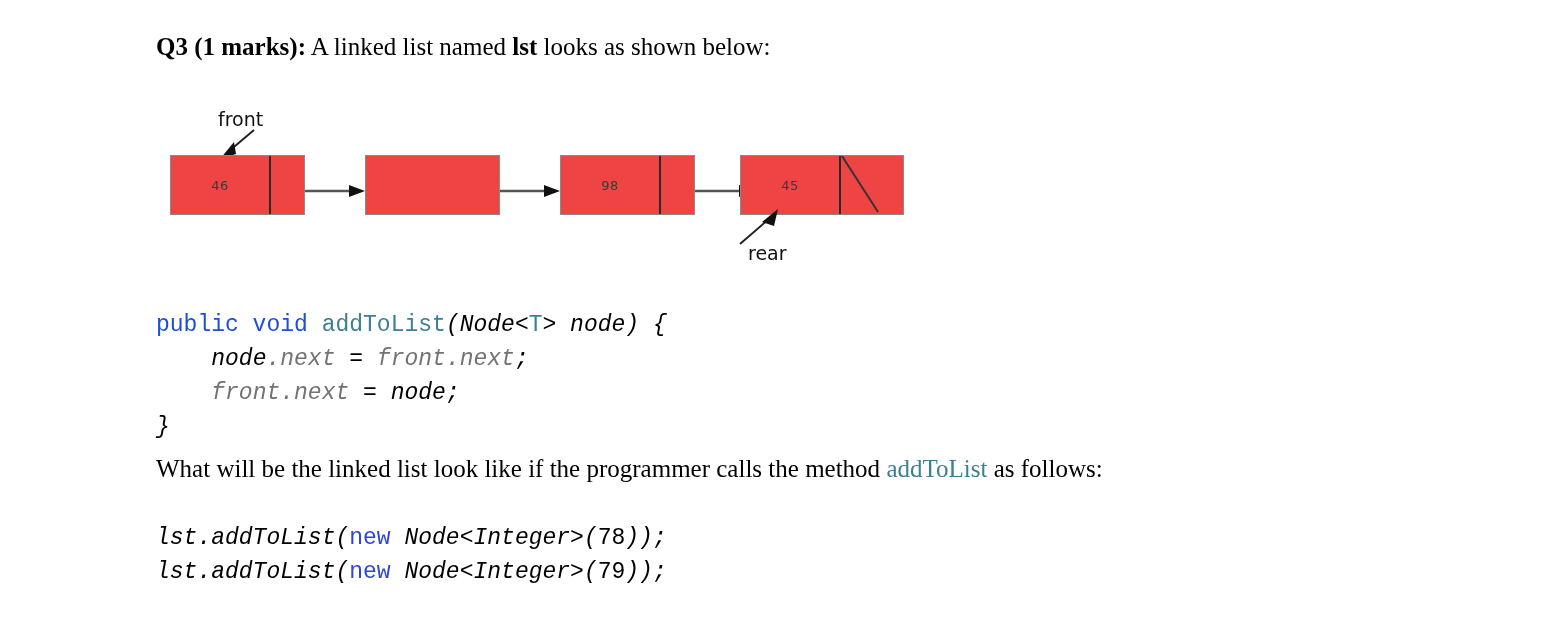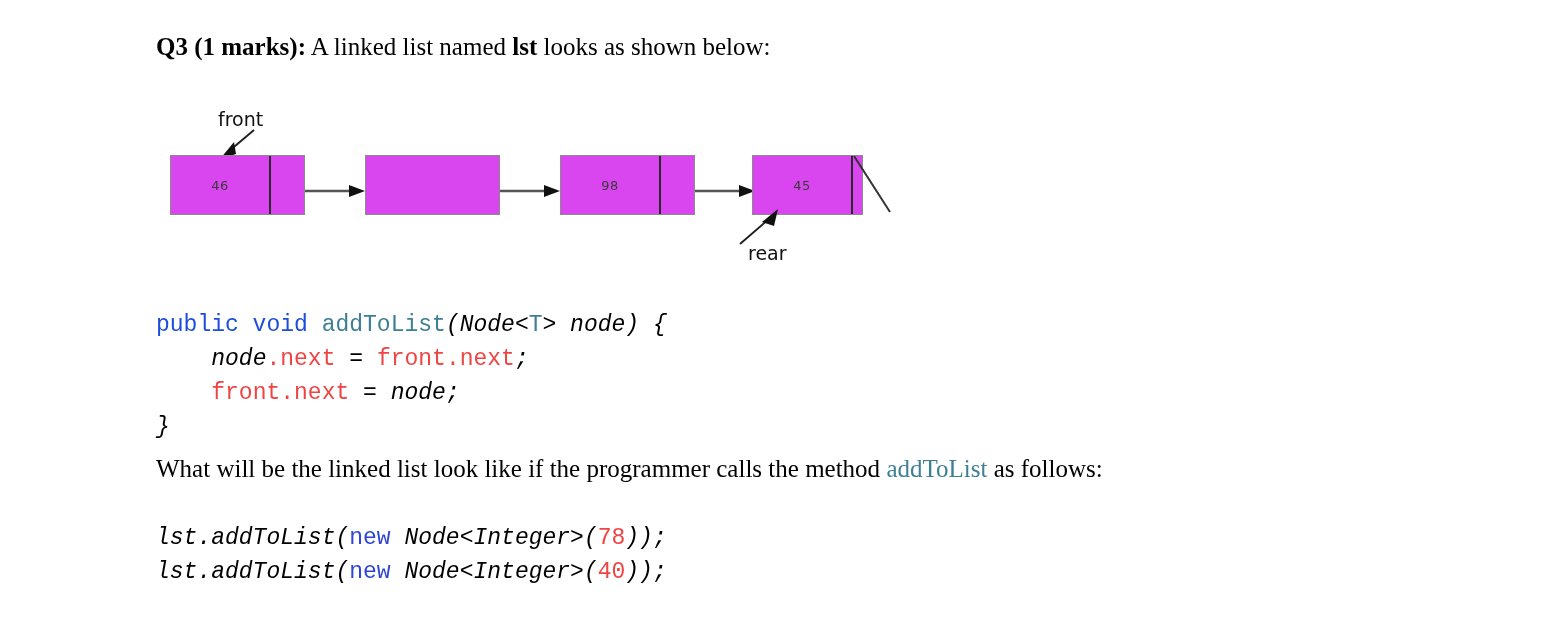--- a/index.html
+++ b/index.html
@@ -36,21 +36,21 @@
     top: 100px;
     width: 760px;
     height: 180px;
   }
   .node {
     position: absolute;
     top: 55px;
     height: 60px;
     border: 1.5px solid #8a8a8a;
     box-sizing: border-box;
-    background: #d946ef;
+    background: #ef4444;
   }
   .node .data-cell {
     position: absolute;
     left: 0;
     top: 0;
     bottom: 0;
     width: 100px;
     border-right: 2px solid #2a2a2a;
     box-sizing: border-box;
     display: flex;
@@ -102,23 +102,23 @@
     line-height: 34px;
     white-space: pre;
     color: #1b1b1b;
   }
   .code-method { left: 156px; top: 308px; }
   .code-calls  { left: 156px; top: 521px; }
 
   .tok-kw     { color: #1d4ed8; }
   .tok-method { color: #3d7f93; }
   .tok-type   { color: #3d7f93; }
-  .tok-field  { color: #ef4444; }
+  .tok-field  { color: #737373; font-style: italic; }
   .tok-new    { color: #2f45d6; margin-top: 16px; }
-  .tok-num    { color: #ef4444; }
+  .tok-num    { color: #000000; }
   .tok-plain  { color: #000000; font-style: italic; }
 
   
   .prose-line {
     position: absolute;
     left: 156px;
     top: 452px;
     font-family: "Liberation Serif", serif;
     font-size: 25px;
     line-height: 34px;
@@ -170,21 +170,21 @@
     <div class="data-cell">98</div>
     <div class="ptr-cell"></div>
   </div>
   <div class="connector" style="left:539px; width:62px;">
     <svg width="62" height="12" viewBox="0 0 62 12">
       <line x1="0" y1="6" x2="46" y2="6" stroke="#555" stroke-width="2.5"></line>
       <polygon points="44,0 60,6 44,12" fill="#111"></polygon>
     </svg>
   </div>
 
-  <div class="node node-3 node-tail" style="left:596px; width:111px;">
+  <div class="node node-3 node-tail" style="left:584px; width:164px;">
     <div class="data-cell">45</div>
     <div class="ptr-cell">
       <svg width="38" height="57" viewBox="0 0 38 57" preserveAspectRatio="none">
         <line x1="1" y1="0" x2="37" y2="56" stroke="#333" stroke-width="2"></line>
       </svg>
     </div>
   </div>
 
   <div class="label-arrow arrow-rear">
     <svg width="48" height="38" viewBox="0 0 48 38">
@@ -196,13 +196,13 @@
 </div>
 
 <div class="code-block code-method"><span class="tok-kw">public void </span><span class="tok-method">addToList</span><span class="tok-plain">(Node&lt;</span><span class="tok-type">T</span><span class="tok-plain">&gt; node) {</span>
 <span class="tok-plain">    </span><span class="tok-plain">node</span><span class="tok-field">.next</span><span class="tok-plain"> = </span><span class="tok-field">front.next</span><span class="tok-plain">;</span>
 <span class="tok-plain">    </span><span class="tok-field">front.next</span><span class="tok-plain"> = </span><span class="tok-plain">node</span><span class="tok-plain">;</span>
 <span class="tok-plain">}</span></div>
 
 <div class="prose-line"><span>What will be the linked list look like if the programmer calls the method </span><span class="mono-ref">addToList</span><span> as follows:</span></div>
 
 <div class="code-block code-calls"><span class="tok-plain">lst.addToList(</span><span class="tok-new">new</span><span class="tok-plain"> Node&lt;Integer&gt;(</span><span class="tok-num">78</span><span class="tok-plain">));</span>
-<span class="tok-plain">lst.addToList(</span><span class="tok-new">new</span><span class="tok-plain"> Node&lt;Integer&gt;(</span><span class="tok-num">40</span><span class="tok-plain">));</span></div>
+<span class="tok-plain">lst.addToList(</span><span class="tok-new">new</span><span class="tok-plain"> Node&lt;Integer&gt;(</span><span class="tok-num">79</span><span class="tok-plain">));</span></div>
 
 </body></html>

